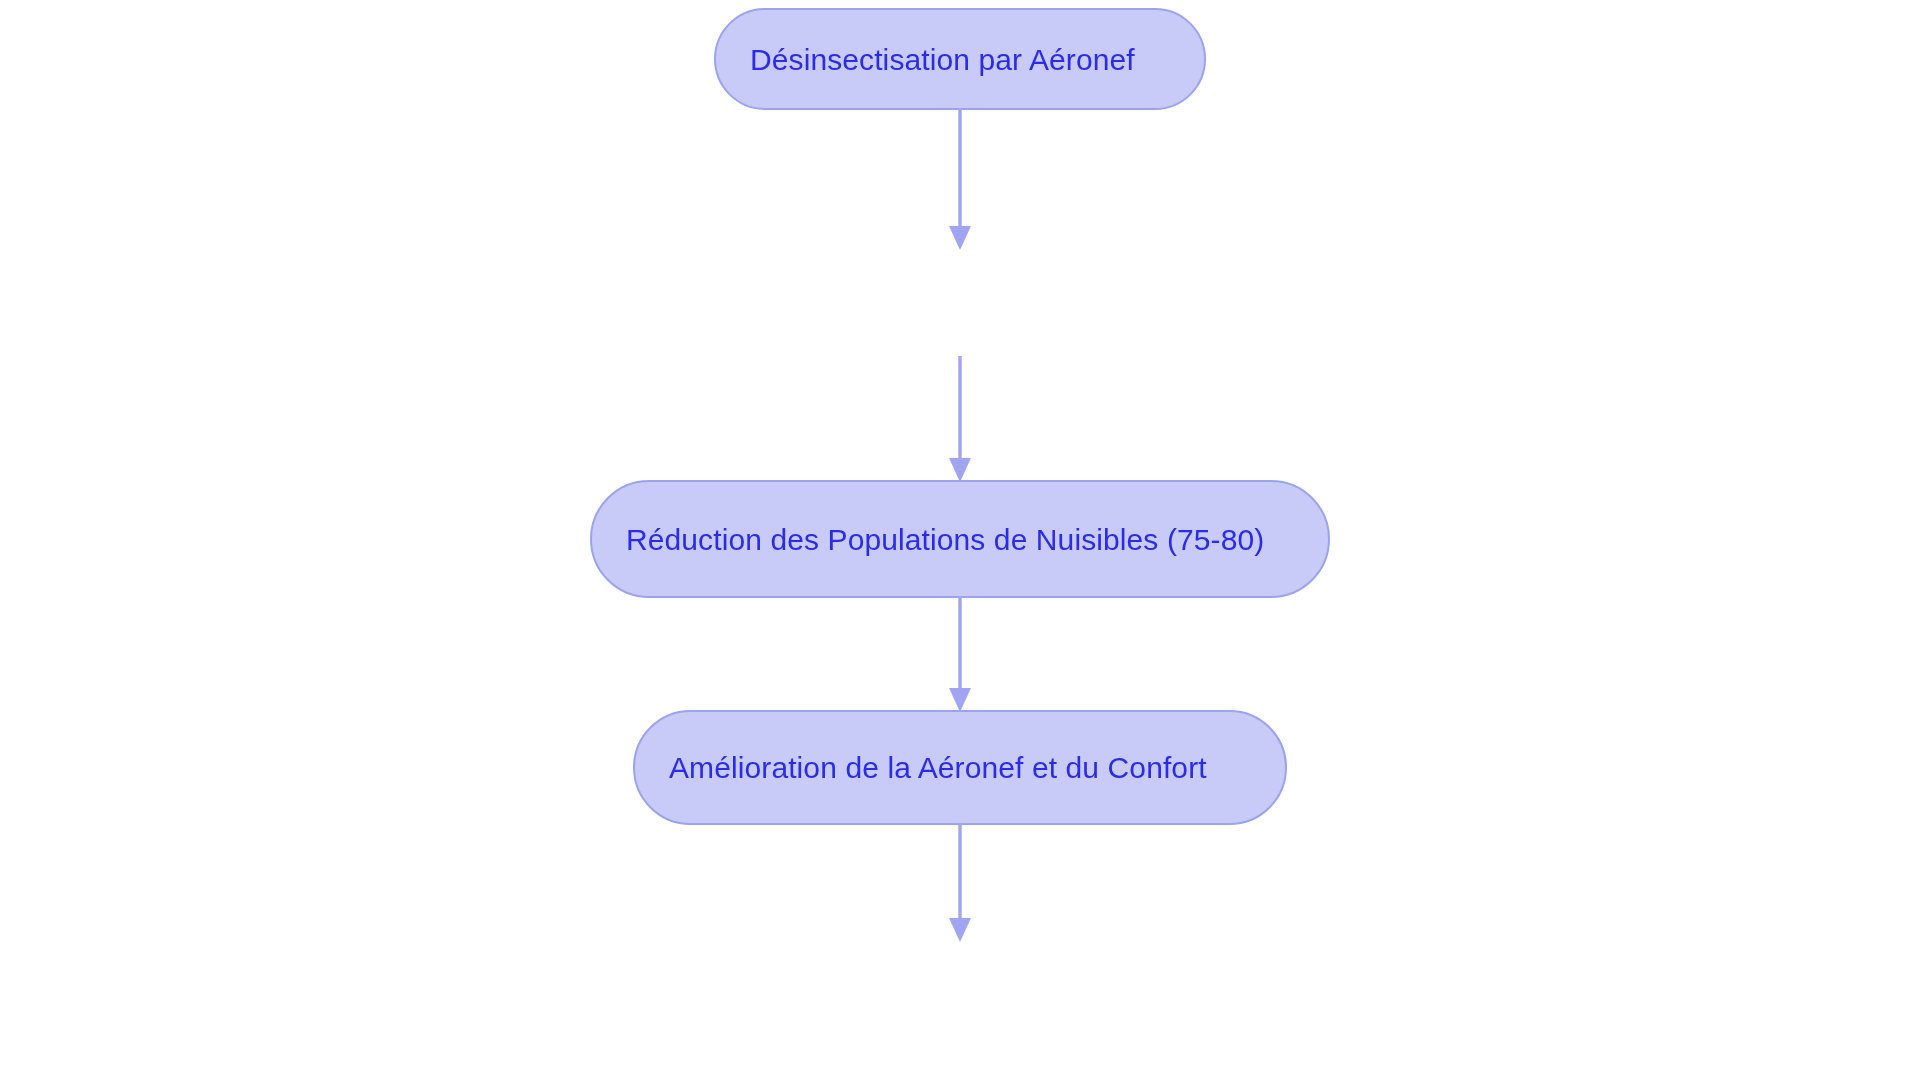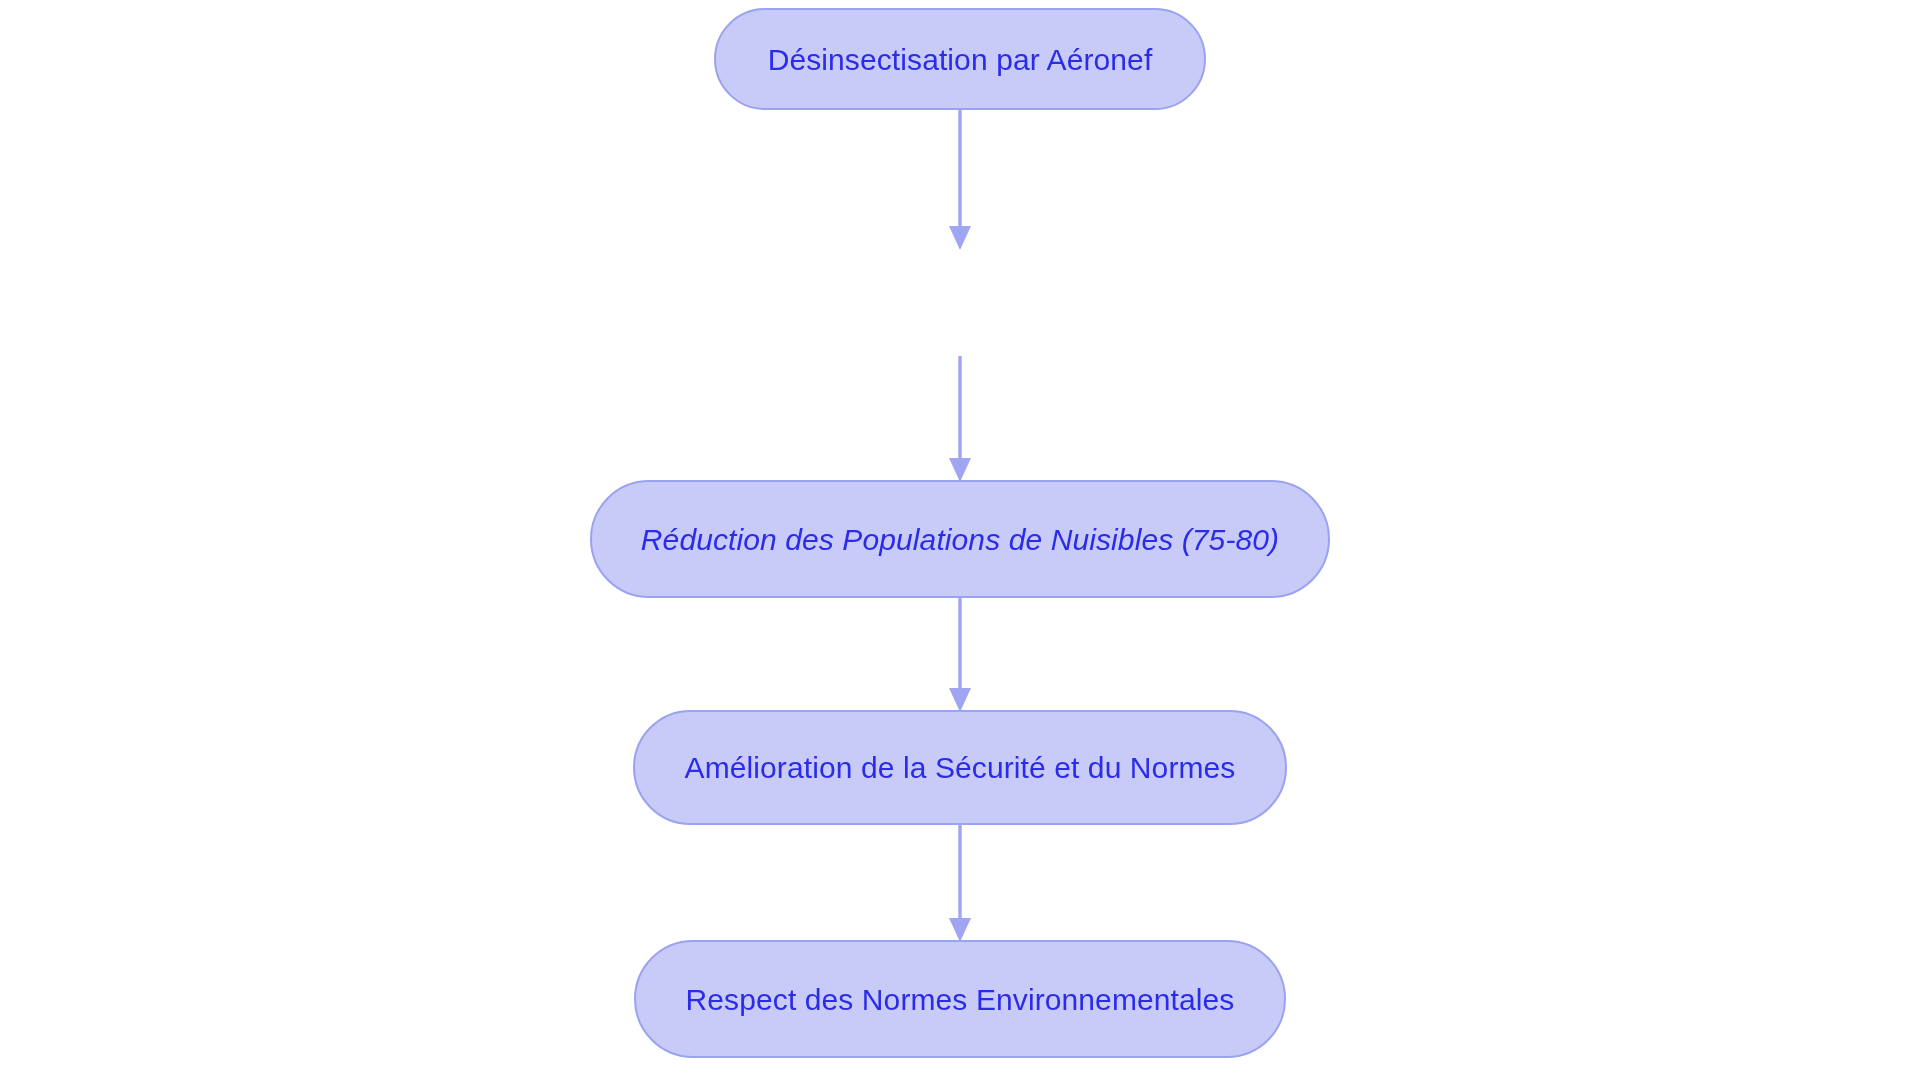--- a/index.html
+++ b/index.html
@@ -25,21 +25,20 @@
     align-items: center;
   }
 
   .node {
     position: absolute;
     left: 50%;
     transform: translateX(-50%);
     box-sizing: border-box;
     display: flex;
     align-items: center;
-    justify-content: center;
     background: #c8caf8;
     border: 2px solid #9aa3ef;
     border-radius: 999px;
     color: #2b2bea;
     font-size: 30px;
     font-weight: 400;
     letter-spacing: 0.1px;
     white-space: nowrap;
     padding: 16px 34px;
   }
@@ -47,21 +46,21 @@
   .node-label {
     color: #2b2bea;
     font-size: 30px;
     line-height: 1.1;
     pointer-events: none;
   }
 
   
   #node-0 { top: 8px;   width: 492px; height: 102px; }
   #node-1 { top: 248px; width: 392px; height: 110px; }
-  #node-2 { top: 480px; width: 740px; height: 118px; font-style: italic; }
+  #node-2 { top: 480px; width: 740px; height: 118px; }
   #node-3 { top: 710px; width: 654px; height: 115px; }
   #node-4 { top: 940px; width: 652px; height: 118px; }
 
   
   .edge {
     position: absolute;
     left: 50%;
     transform: translateX(-50%);
     width: 40px;
     display: block;
@@ -104,25 +103,22 @@
   <div class="node" id="node-2">
     <span class="node-label">Réduction des Populations de Nuisibles (75-80)</span>
   </div>
 
   <svg class="edge" id="edge-2" viewBox="0 0 40 116" preserveAspectRatio="none">
     <line class="edge-line" x1="20" y1="0" x2="20" y2="98"></line>
     <polygon class="edge-head" points="20,116 9,92 31,92"></polygon>
   </svg>
 
   <div class="node" id="node-3">
-    <span class="node-label">Amélioration de la Sécurité et du Normes</span>
+    <span class="node-label">Amélioration de la Aéronef et du Confort</span>
   </div>
 
   <svg class="edge" id="edge-3" viewBox="0 0 40 119" preserveAspectRatio="none">
     <line class="edge-line" x1="20" y1="0" x2="20" y2="101"></line>
     <polygon class="edge-head" points="20,119 9,95 31,95"></polygon>
   </svg>
 
-  <div class="node" id="node-4">
-    <span class="node-label">Respect des Normes Environnementales</span>
-  </div>
 
 </div>
 
 </body></html>

